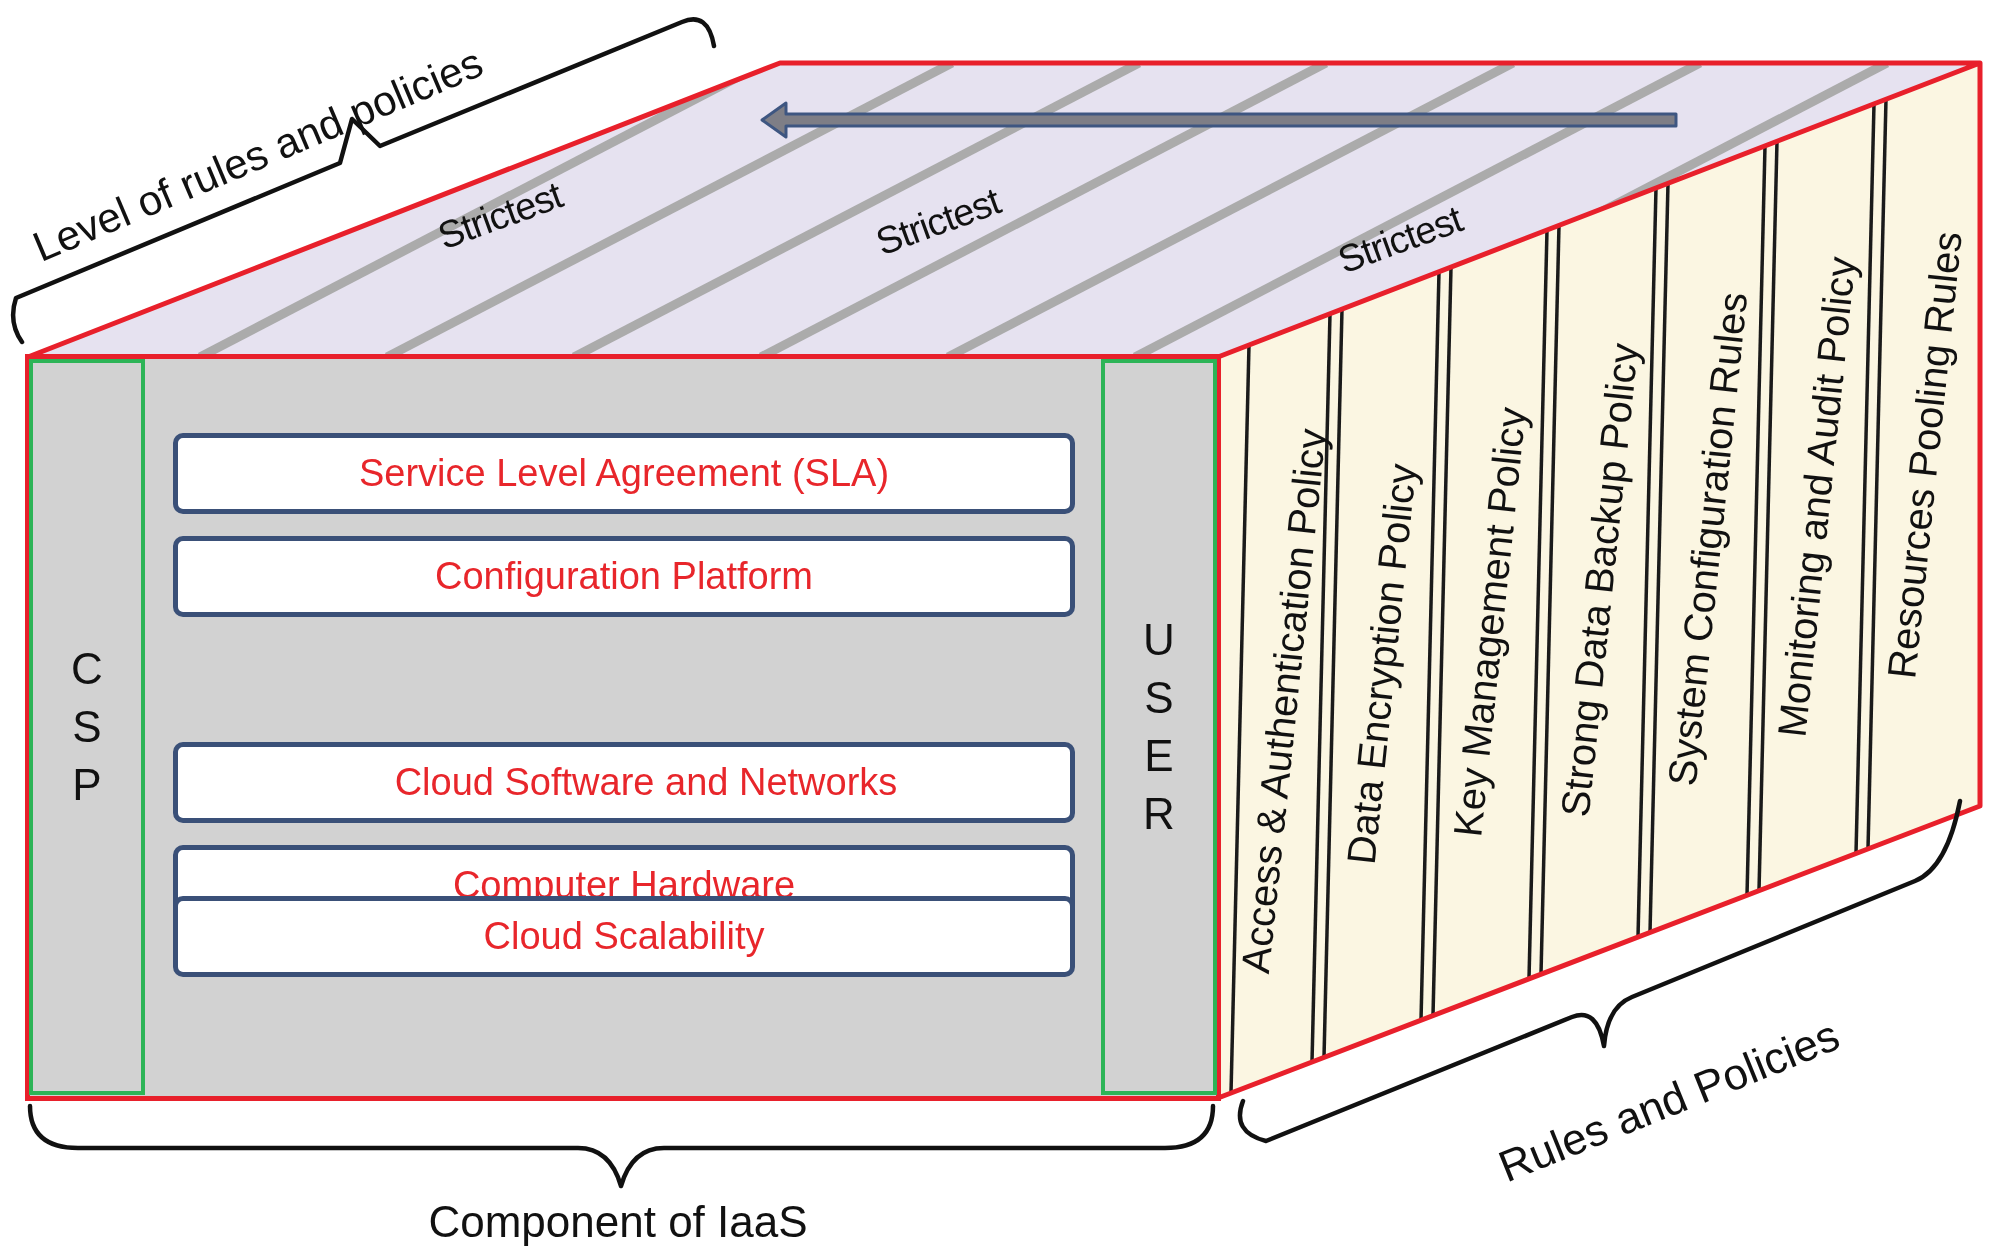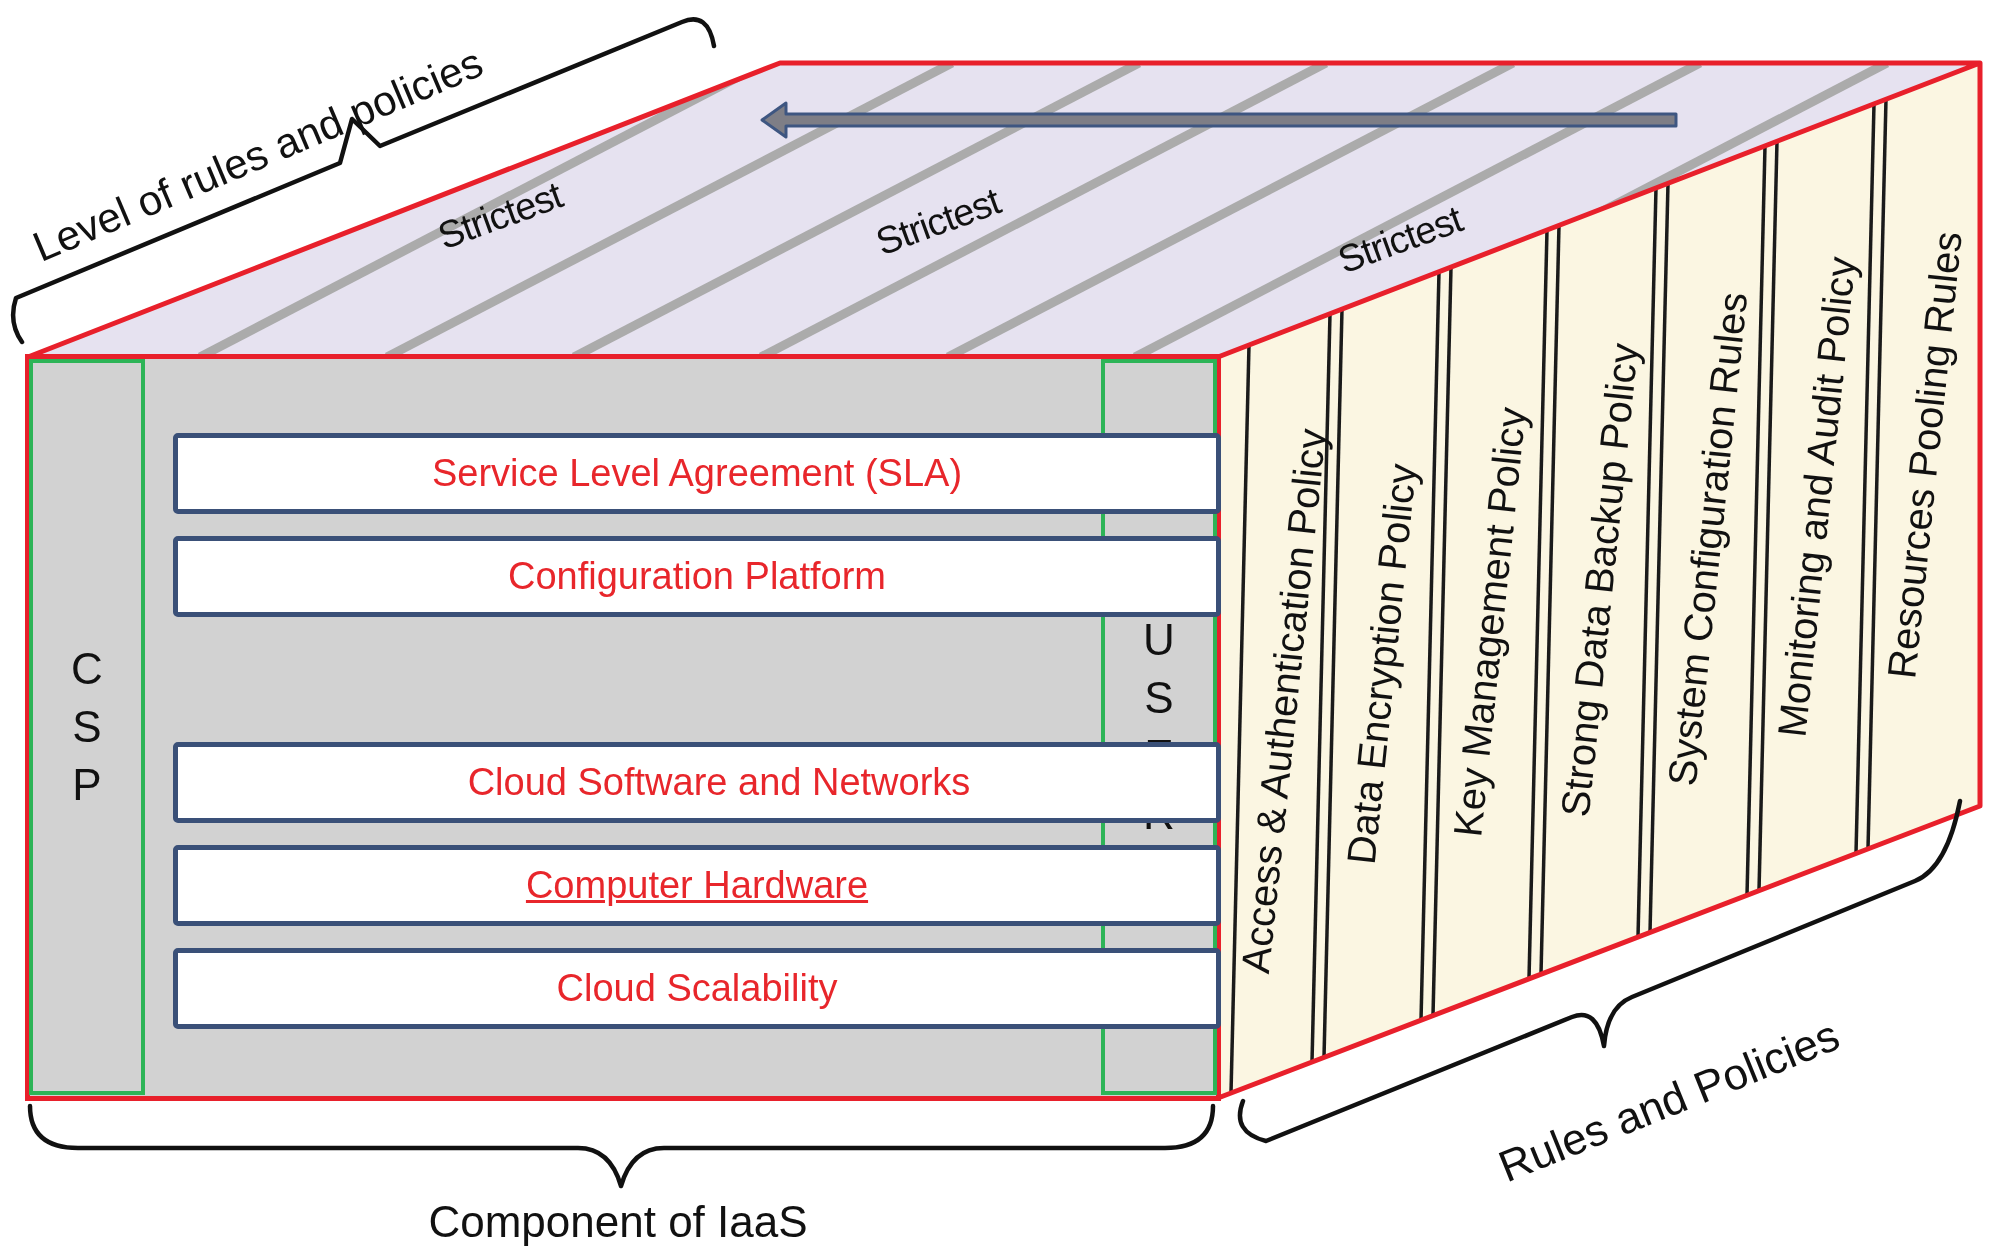--- a/index.html
+++ b/index.html
@@ -9,25 +9,25 @@
 
   
   .front-face{position:absolute;left:25px;top:354px;width:1196px;height:747px;
               box-sizing:border-box;background:#D2D2D2;border:5px solid #E8202B;}
   .side-col{position:absolute;box-sizing:border-box;border:4px solid #2DB457;
             display:flex;align-items:center;justify-content:center;}
   .col-csp{left:29px;top:359px;width:116px;height:736px;}
   .col-user{left:1101px;top:359px;width:116px;height:736px;}
   .col-letters{white-space:pre-line;text-align:center;font-size:44px;line-height:58px;color:#111;}
 
-  .comp-box{position:absolute;left:173px;width:1048px;height:81px;box-sizing:border-box;
-            background:#fff;border:5px solid #3A5078;border-radius:5px;
+  .comp-box{position:absolute;left:173px;width:902px;height:81px;box-sizing:border-box;
+            background:#fff;border:5px solid #3A5078;border-radius:10px;
             display:flex;align-items:center;justify-content:center;
             color:#E8262B;font-size:38px;}
-  .cb0{top:433px;} .cb1{top:536px;} .cb2{top:639px;} .cb3{top:742px;padding-left:44px;} .cb4{top:845px;text-decoration:underline;} .cb5{top:948px;}
+  .cb0{top:433px;} .cb1{top:536px;} .cb2{top:639px;} .cb3{top:742px;padding-left:44px;} .cb4{top:845px;text-decoration:underline;} .cb5{top:896px;}
 
   
   .flabel{position:absolute;white-space:nowrap;color:#111;}
   .lvl{left:258px;top:155px;font-size:42px;transform:translate(-50%,-50%) rotate(-23deg);}
   .strict{font-size:38px;letter-spacing:-1px;transform:translate(-50%,-50%) rotate(-20deg);}
   .st0{left:500px;top:216px;} .st1{left:938px;top:222px;} .st2{left:1400px;top:240px;}
   .policy{font-size:40px;transform:translate(-50%,-50%) rotate(-84deg);}
   .pc0{left:1284px;top:701px;} .pc1{left:1382px;top:664px;} .pc2{left:1490px;top:622px;}
   .pc3{left:1600px;top:580px;} .pc4{left:1708px;top:539px;} .pc5{left:1817px;top:497px;}
   .pc6{left:1925px;top:455px;}

